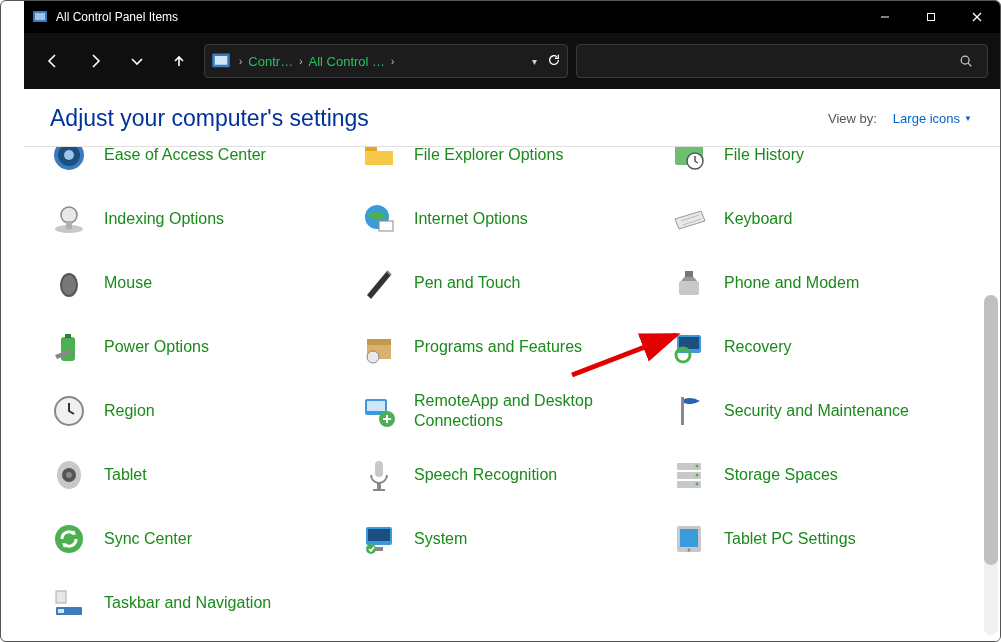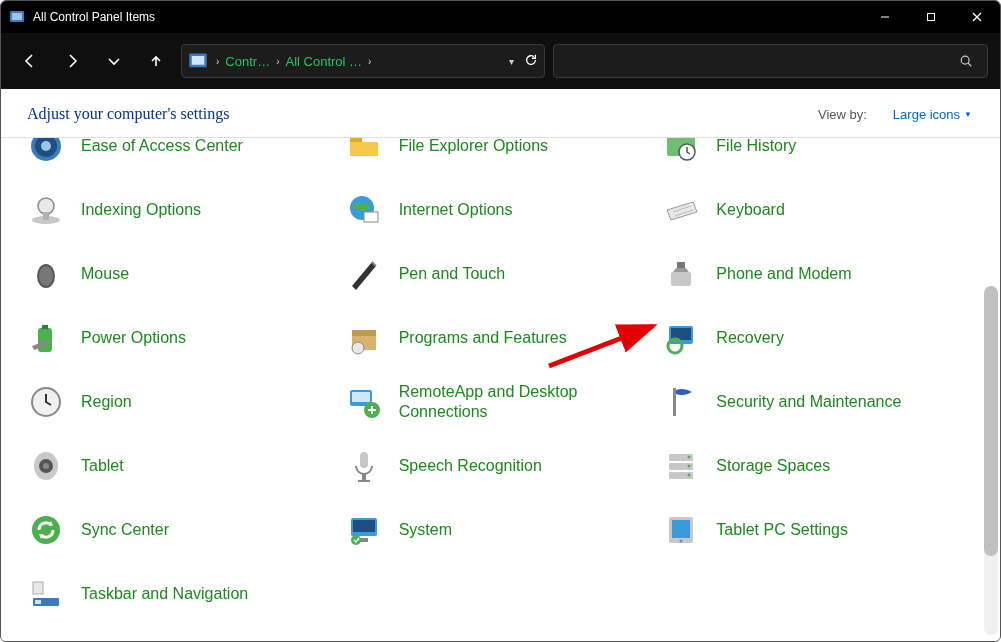--- a/index.html
+++ b/index.html
@@ -1,17 +1,17 @@
 <!DOCTYPE html>
 <html><head>
 <meta charset="utf-8">
 <style>
 * { margin: 0; padding: 0; box-sizing: border-box; font-family: "Segoe UI", Tahoma, sans-serif; }
 html, body { width: 1001px; height: 642px; overflow: hidden; background: #fff; }
-.window { width: 100%; height: 100%; display: flex; flex-direction: column; border: 1px solid #555; border-radius: 6px; overflow: hidden; }
+.window { width: 100%; height: 100%; display: flex; flex-direction: column; border: 1px solid #555; border-radius: 6px; overflow: hidden; padding-left: 23px; }
 .titlebar { height: 32px; background: #000; color: #fff; display: flex; align-items: center; padding: 0 0 0 8px; font-size: 12px; }
 .titlebar .ico { width: 16px; height: 16px; margin-right: 8px; display:inline-flex; align-items:center; justify-content:center;}
 .titlebar .ico svg { width:16px; height:16px; }
 .titlebar-title { flex: 0 0 auto; }
 .titlebar-spacer { flex: 1; }
 .win-btn { width: 46px; height: 32px; display: flex; align-items: center; justify-content: center; color: #fff; }
 .win-btn svg { width: 10px; height: 10px; }
 .toolbar { height: 56px; background: #0f0f0f; display: flex; align-items: center; padding: 0 12px; gap: 8px; }
 .nav-btn { width: 34px; height: 34px; display:flex; align-items:center; justify-content:center; color:#fff; }
 .nav-btn svg { width: 16px; height: 16px; }
@@ -19,22 +19,22 @@
 .addr .ic { width:20px; height:20px; display:inline-flex; align-items:center; justify-content:center; margin-right:4px;}
 .crumb { color:#22c55e; padding: 0 2px; max-width: 120px; white-space: nowrap; overflow: hidden; text-overflow: ellipsis; }
 .chev { color:#ccc; padding:0 4px; font-size:10px;}
 .addr-spacer{flex:1;}
 .addr .down{ color:#ccc; margin-right:10px; font-size:10px;}
 .addr .refresh{ color:#fff;}
 .searchbox{ flex:1; height:34px; background:#1c1c1c; border:1px solid #3a3a3a; border-radius:4px; display:flex; align-items:center; justify-content:flex-end; padding:0 14px;}
 .searchbox svg{ width:14px; height:14px; color:#bbb;}
 .content-area { flex:1; background:#fff; position:relative; display:flex; flex-direction:column; }
 .header-row { display:flex; align-items:center; justify-content:space-between; padding: 16px 28px 14px 26px; }
-.header-row h1 { color:#003399; font-weight:400; font-size:16px;font-family:Liberation Serif, serif; }
-.viewby { font-size:13px; display:flex; align-items:center; gap:26px;}
+.header-row h1 { color:#003399; font-weight:400; font-size:23px; }
+.viewby { font-size:13px; display:flex; align-items:center; gap:16px;}
 .viewby-label{ color:#555;}
 .viewby-value{ color:#0066cc; display:flex; align-items:center; gap:4px;}
 .viewby-value .dd{ font-size:8px; color:#0066cc;}
 .divider{ height:1px; background:#e0e0e0; margin: 0;}
 .items-scroll{ flex:1; position:relative; overflow:hidden;}
 .items{ position:absolute; top:-24px; left:18px; right:28px; display:grid; grid-template-columns: repeat(3, 1fr); column-gap:0; row-gap:0;}
 .item{ display:flex; align-items:center; height:64px; padding-left:6px; padding-right:10px;}
 .item .icon{ width:42px; height:42px; flex:0 0 42px; display:flex; align-items:center; justify-content:center;}
 .item .icon svg{ width:36px; height:36px;}
 .item .label{ color:#1a8a1a; font-size:16px; margin-left:14px; line-height:1.25;}

